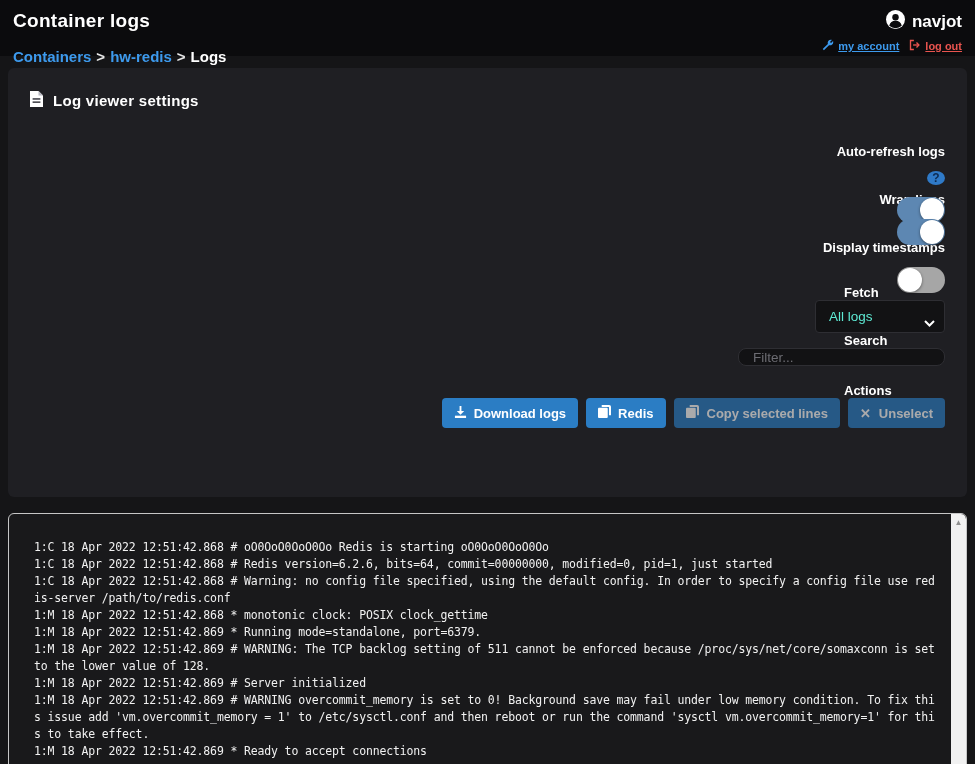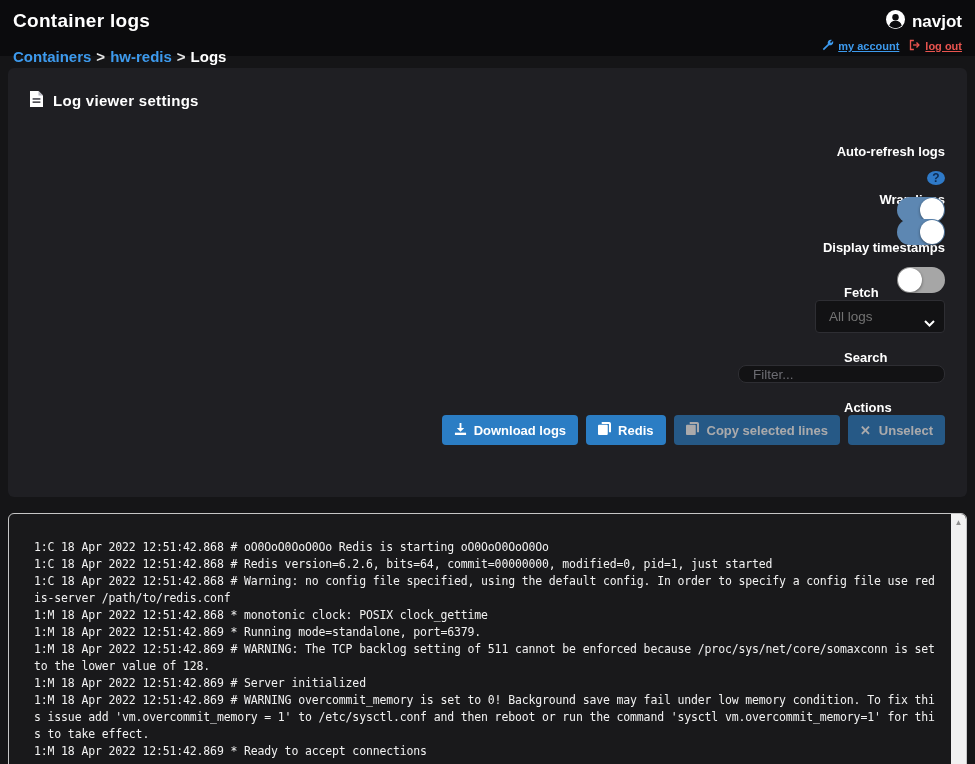--- a/index.html
+++ b/index.html
@@ -34,21 +34,21 @@
           font-size:12px; font-weight:800; display:inline-flex; align-items:center; justify-content:center; cursor:pointer; }
 
   .switch { width:48px; height:26px; border-radius:13px; position:relative; display:inline-block; cursor:pointer; flex:none; }
   .switch.on  { background:#5d87b2; }
   .switch.off { background:#a6a6a6; }
   .knob { position:absolute; top:1px; width:24px; height:24px; border-radius:50%; background:#fff; box-shadow:0 1px 3px rgba(0,0,0,.45); }
   .switch.on .knob  { right:1px; }
   .switch.off .knob { left:1px; }
 
   .select-wrap { position:relative; width:130px; }
-  select { width:130px; height:33px; background:#121214; color:#737373; border:1px solid #2e2e33; border-radius:4px;
+  select { width:130px; height:33px; background:#121214; color:#5eead4; border:1px solid #2e2e33; border-radius:4px;
            font-family:"Liberation Sans", sans-serif; font-size:13.5px; padding:0 28px 0 13px;
            appearance:none; -webkit-appearance:none; cursor:pointer; }
   .select-chevron { position:absolute; right:10px; top:13px; pointer-events:none; }
 
   input[type=text] { flex:1; height:33px; background:#121214; color:#fff; border:1px solid #2e2e33; border-radius:8px;
            font-family:"Liberation Sans", sans-serif; font-size:13.5px; padding:0 14px; }
   input::placeholder { color:#6c6c72; }
 
   .btn-row { display:flex; gap:8px; }
   .btn { display:inline-flex; align-items:center; gap:7px; height:30px; padding:0 12px; border:none; border-radius:4px;
@@ -157,21 +157,21 @@
       <div class="select-wrap">
         <select><option>All logs</option></select>
         <span class="select-chevron">
           <svg width="11" height="7" viewBox="0 0 11 7" fill="none" stroke="#fff" stroke-width="2">
               <path d="M1 1l4.5 4.5L10 1"></path>
             </svg>
         </span>
       </div>
     </div>
 
-    <div class="row form-row" style="margin-top:17px;">
+    <div class="row form-row" style="">
       <span class="lbl">Search</span>
       <input type="text" placeholder="Filter..." style="">
     </div>
 
 
     <div class="row form-row" style="margin-top:17px;">
       <span class="lbl">Actions</span>
       <div class="btn-row">
         <button class="btn">
           <span>

